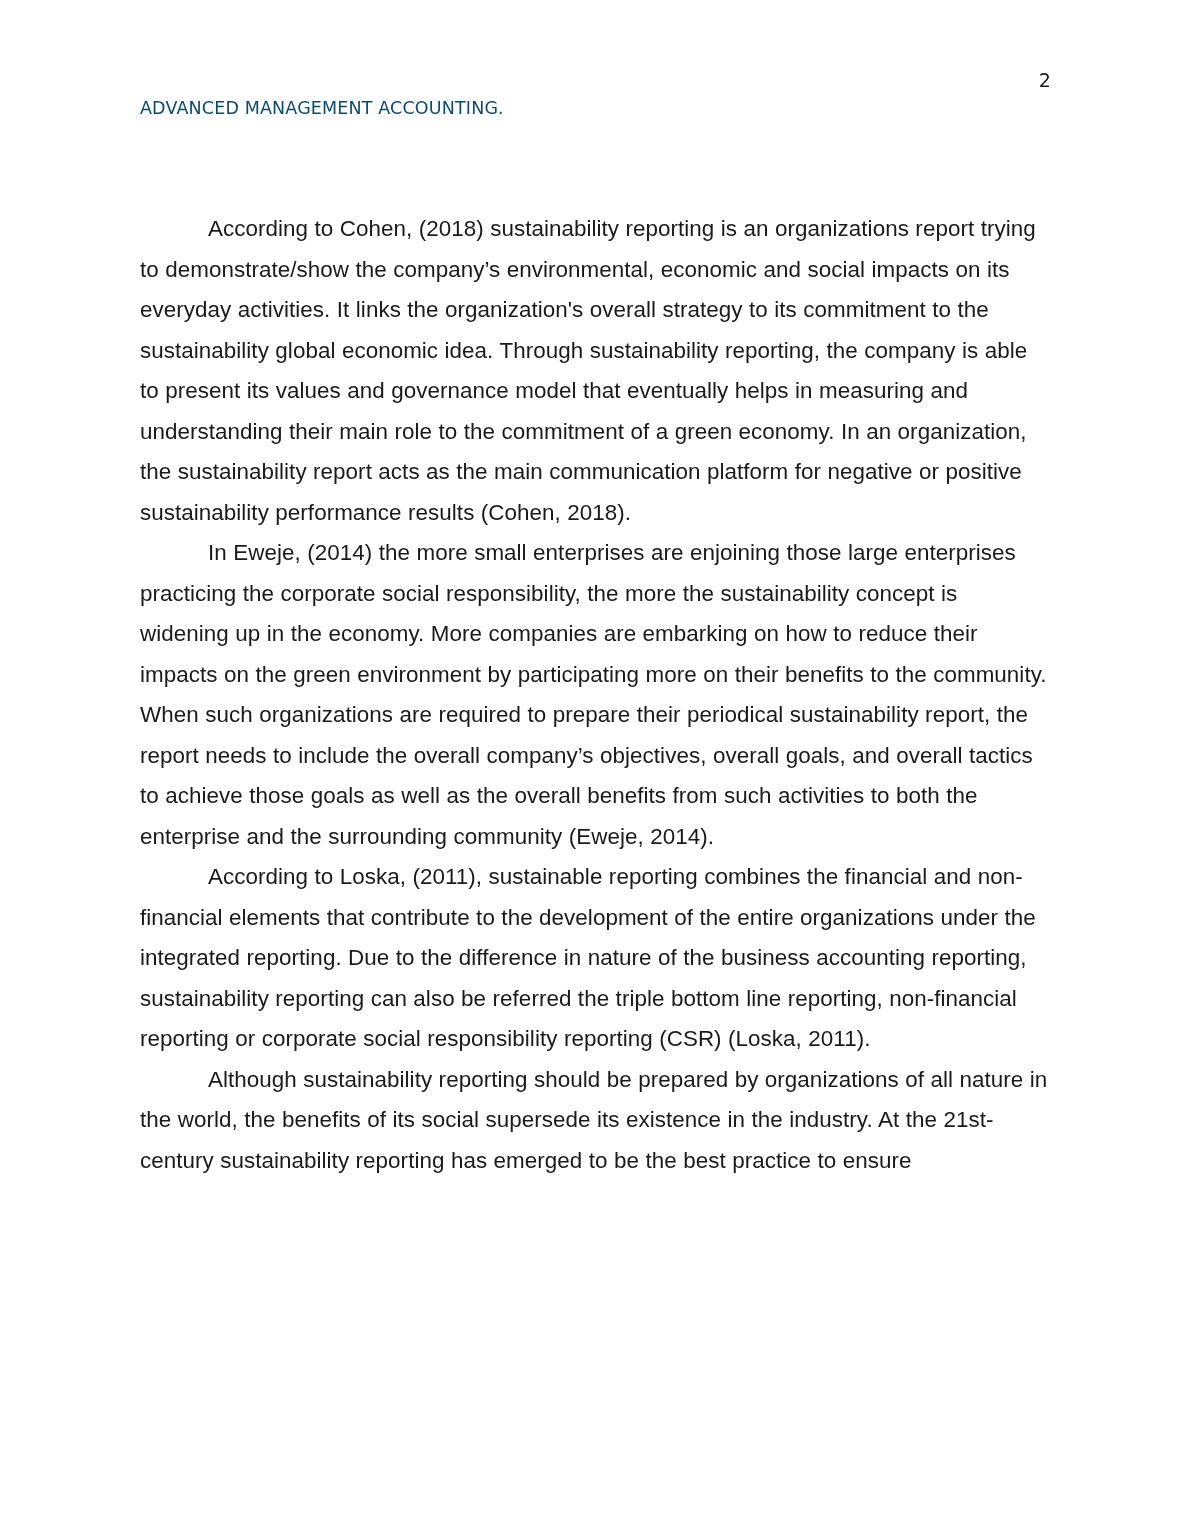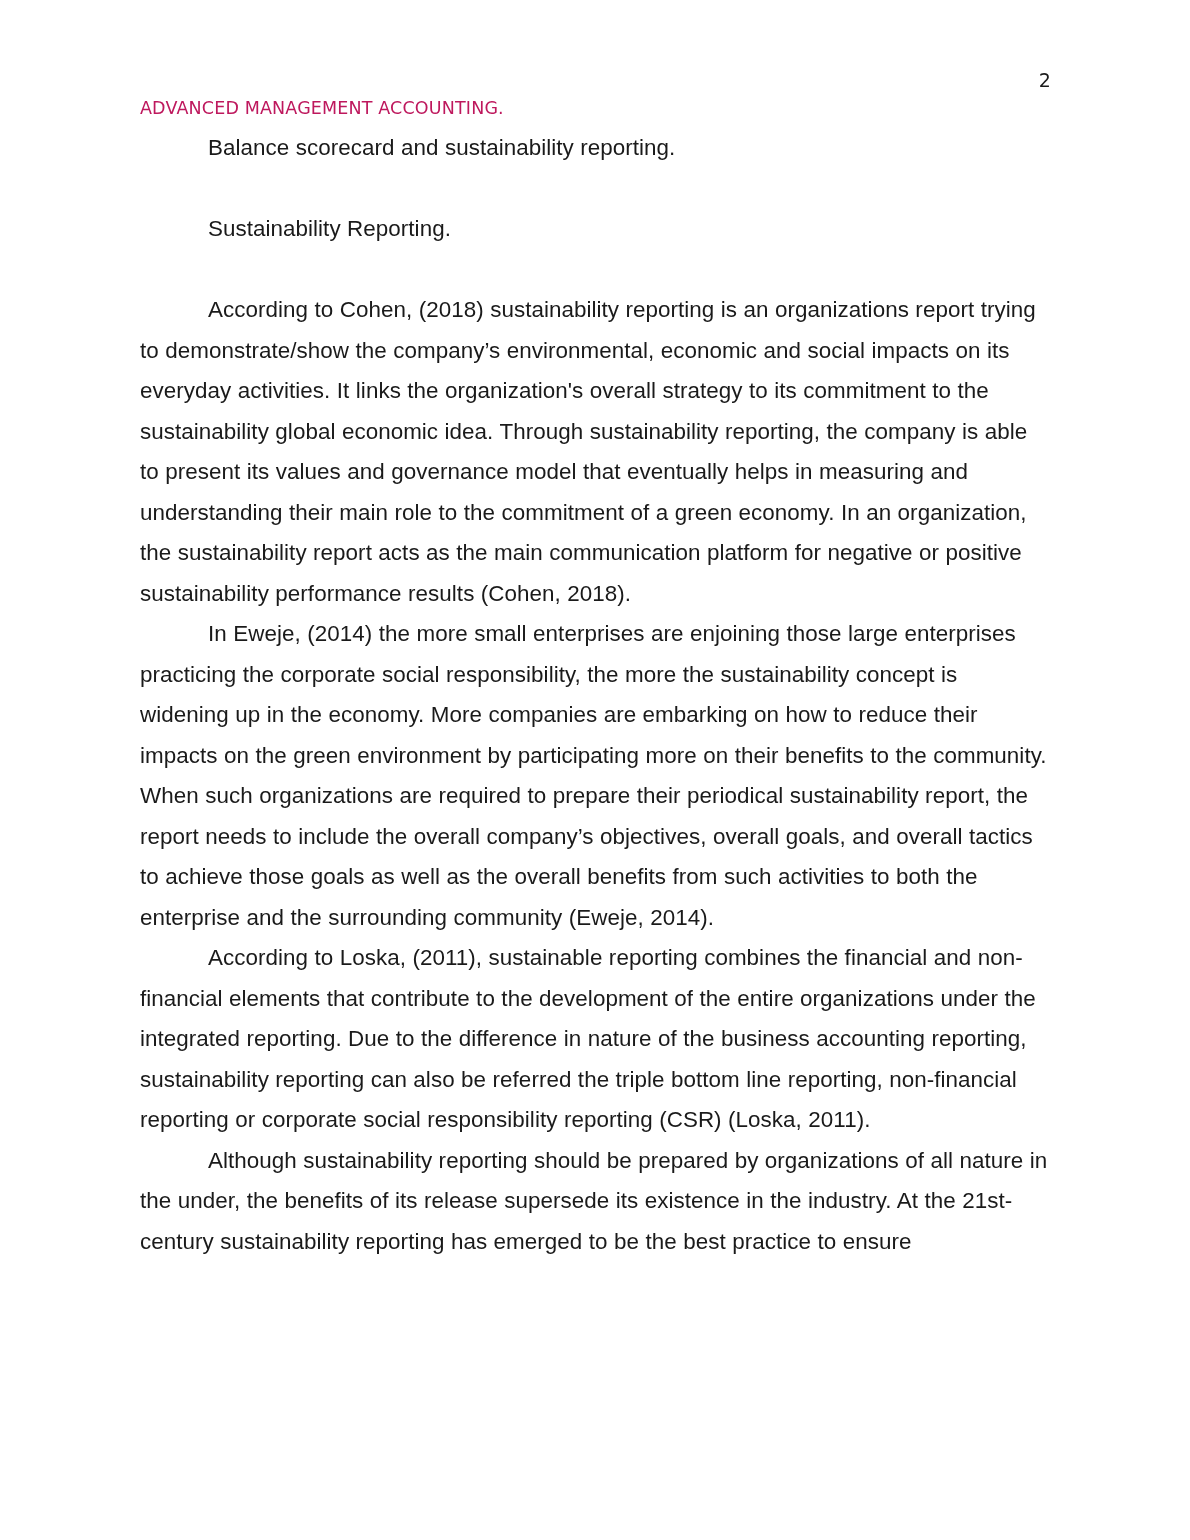--- a/index.html
+++ b/index.html
@@ -34,21 +34,21 @@
   }
   
   .running-head {
     position: absolute;
     top: 97px;
     left: 140px;
     font-family: "DejaVu Sans", sans-serif;
     font-size: 17.5px;
     line-height: 22px;
     letter-spacing: 0.15px;
-    color: #be185d;
+    color: #0c4a6e;
     white-space: nowrap;
   }
   
   .body-col {
     position: absolute;
     top: 128px;
     left: 140px;
     width: 912px;
   }
   .para {
@@ -73,31 +73,29 @@
 <body>
 
 <div class="page">
 
   <div class="page-number">2</div>
 
   <div class="running-head">ADVANCED MANAGEMENT ACCOUNTING.</div>
 
   <div class="body-col">
 
-    <p class="para heading-line">Balance scorecard and sustainability reporting.</p>
 
     <div class="spacer-line"></div>
 
-    <p class="para heading-line">Sustainability Reporting.</p>
 
     <div class="spacer-line"></div>
 
     <p class="para">According to Cohen, (2018) sustainability reporting is an organizations report trying to demonstrate/show the company’s environmental, economic and social impacts on its everyday activities. It links the organization's overall strategy to its commitment to the sustainability global economic idea. Through sustainability reporting, the company is able to present its values and governance model that eventually helps in measuring and understanding their main role to the commitment of a green economy. In an organization, the sustainability report acts as the main communication platform for negative or positive sustainability performance results (Cohen, 2018).</p>
 
     <p class="para">In Eweje, (2014) the more small enterprises are enjoining those large enterprises practicing the corporate social responsibility, the more the sustainability concept is widening up in the economy. More companies are embarking on how to reduce their impacts on the green environment by participating more on their benefits to the community. When such organizations are required to prepare their periodical sustainability report, the report needs to include the overall company’s objectives, overall goals, and overall tactics to achieve those goals as well as the overall benefits from such activities to both the enterprise and the surrounding community (Eweje, 2014).</p>
 
     <p class="para">According to Loska, (2011), sustainable reporting combines the financial and non-financial elements that contribute to the development of the entire organizations under the integrated reporting. Due to the difference in nature of the business accounting reporting, sustainability reporting can also be referred the triple bottom line reporting, non-financial reporting or corporate social responsibility reporting (CSR) (Loska, 2011).</p>
 
 
-    <p class="para">Although sustainability reporting should be prepared by organizations of all nature in the under, the benefits of its release supersede its existence in the industry. At the 21st-century sustainability reporting has emerged to be the best practice to ensure</p>
+    <p class="para">Although sustainability reporting should be prepared by organizations of all nature in the world, the benefits of its social supersede its existence in the industry. At the 21st-century sustainability reporting has emerged to be the best practice to ensure</p>
 
   </div>
 </div>
 
 </body></html>

